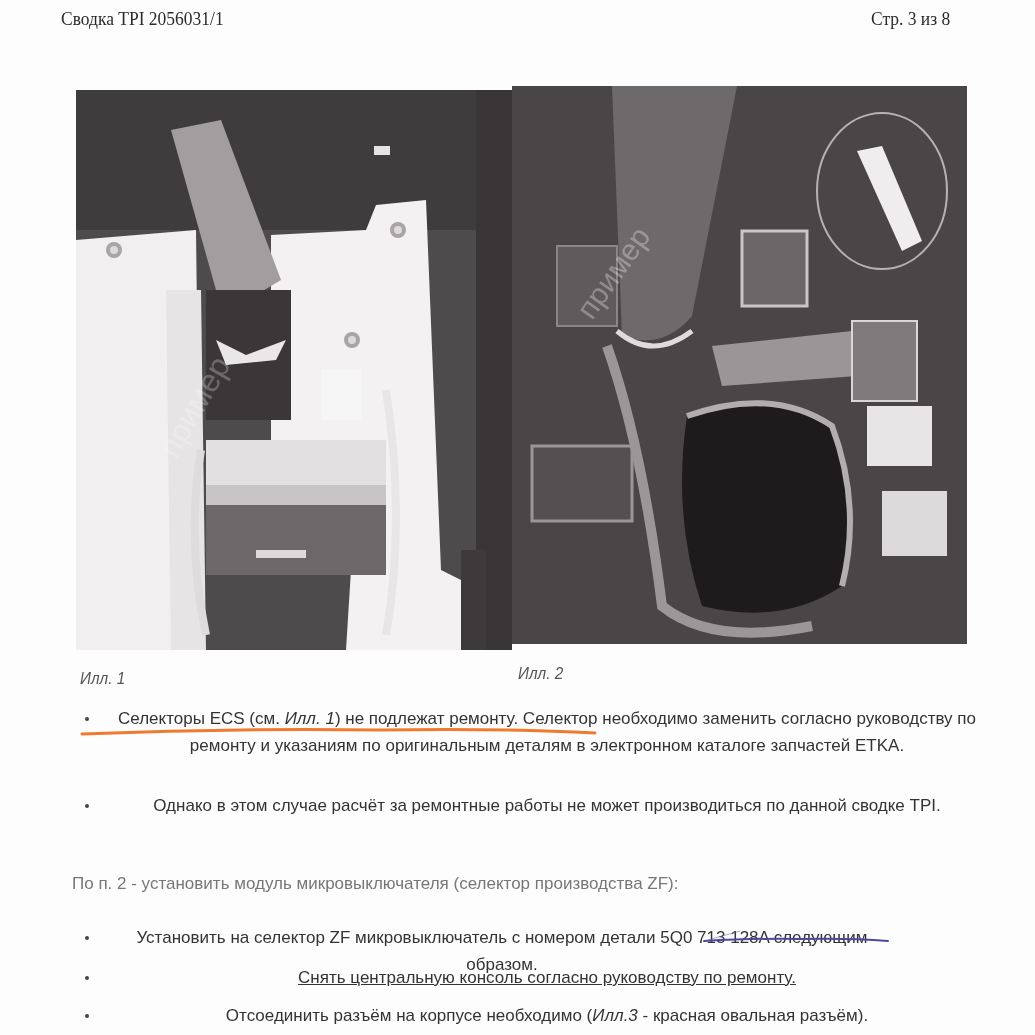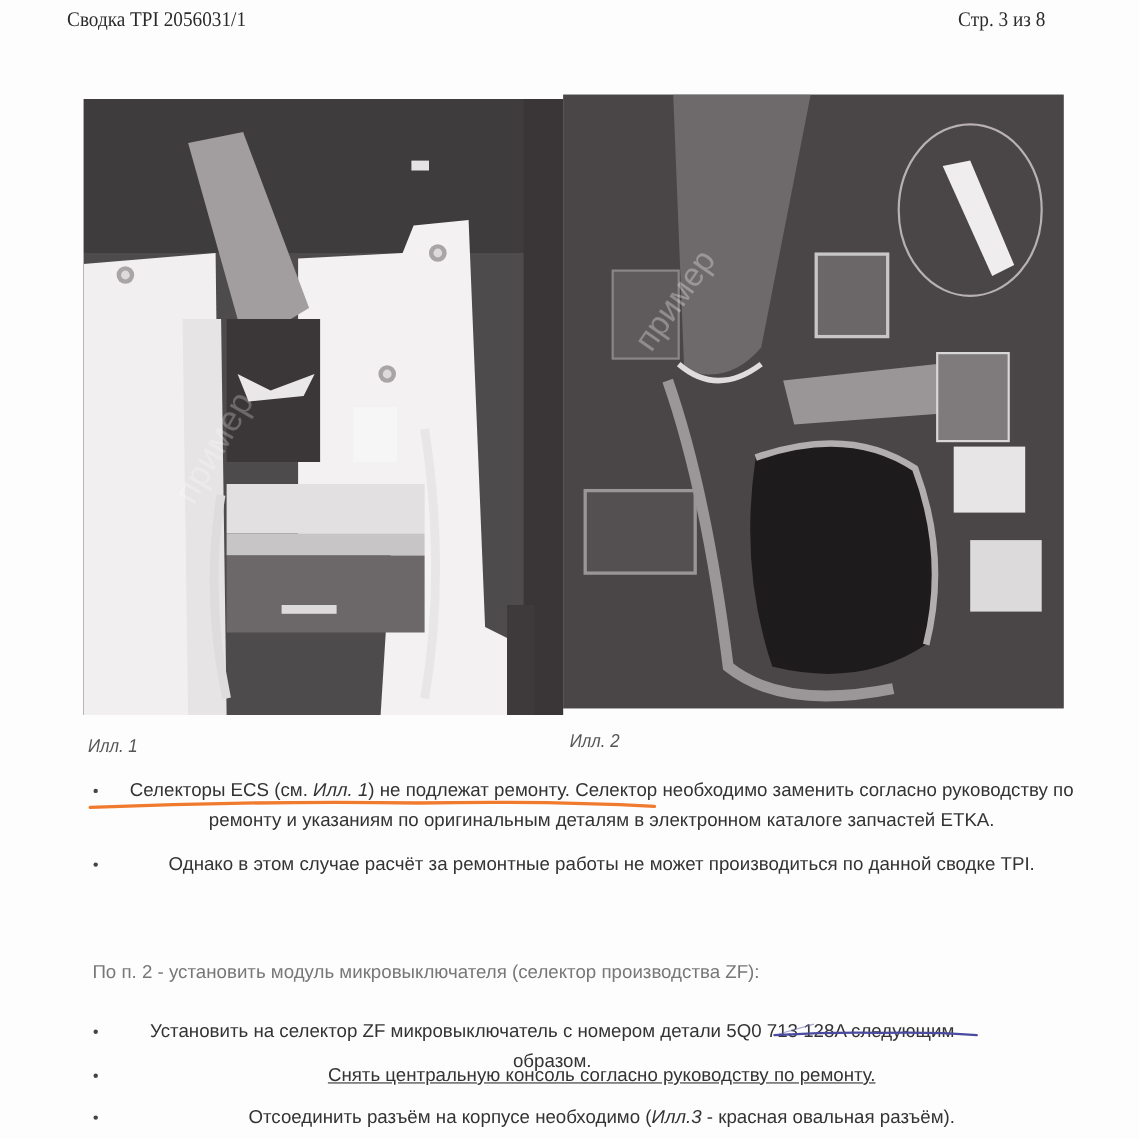--- a/index.html
+++ b/index.html
@@ -36,22 +36,22 @@
     }
     .bullet { position: absolute; left: 0; top: 0; width: 30px; }
     .bullet::before {
       content: ""; position: absolute; left: 3px; top: 12px;
       width: 4px; height: 4px; border-radius: 50%; background: #444;
     }
     .text { margin-left: 30px; width: 870px; }
     .ital { font-style: italic; }
 
     #p1 { top: 705px; }
-    #p2 { top: 772px; }
-    #p3 { top: 870px; left: 84px; color: #777; }
+    #p2 { top: 792px; }
+    #p3 { top: 870px; left: 72px; color: #777; }
     #p4 { top: 924px; }
     #p5 { top: 964px; text-decoration: underline; }
     #p6 { top: 1002px; }
 
     .mark { position: absolute; pointer-events: none; }
   </style>
 </head>
 <body>
 
 <div class="header-left">Сводка TPI 2056031/1</div>

